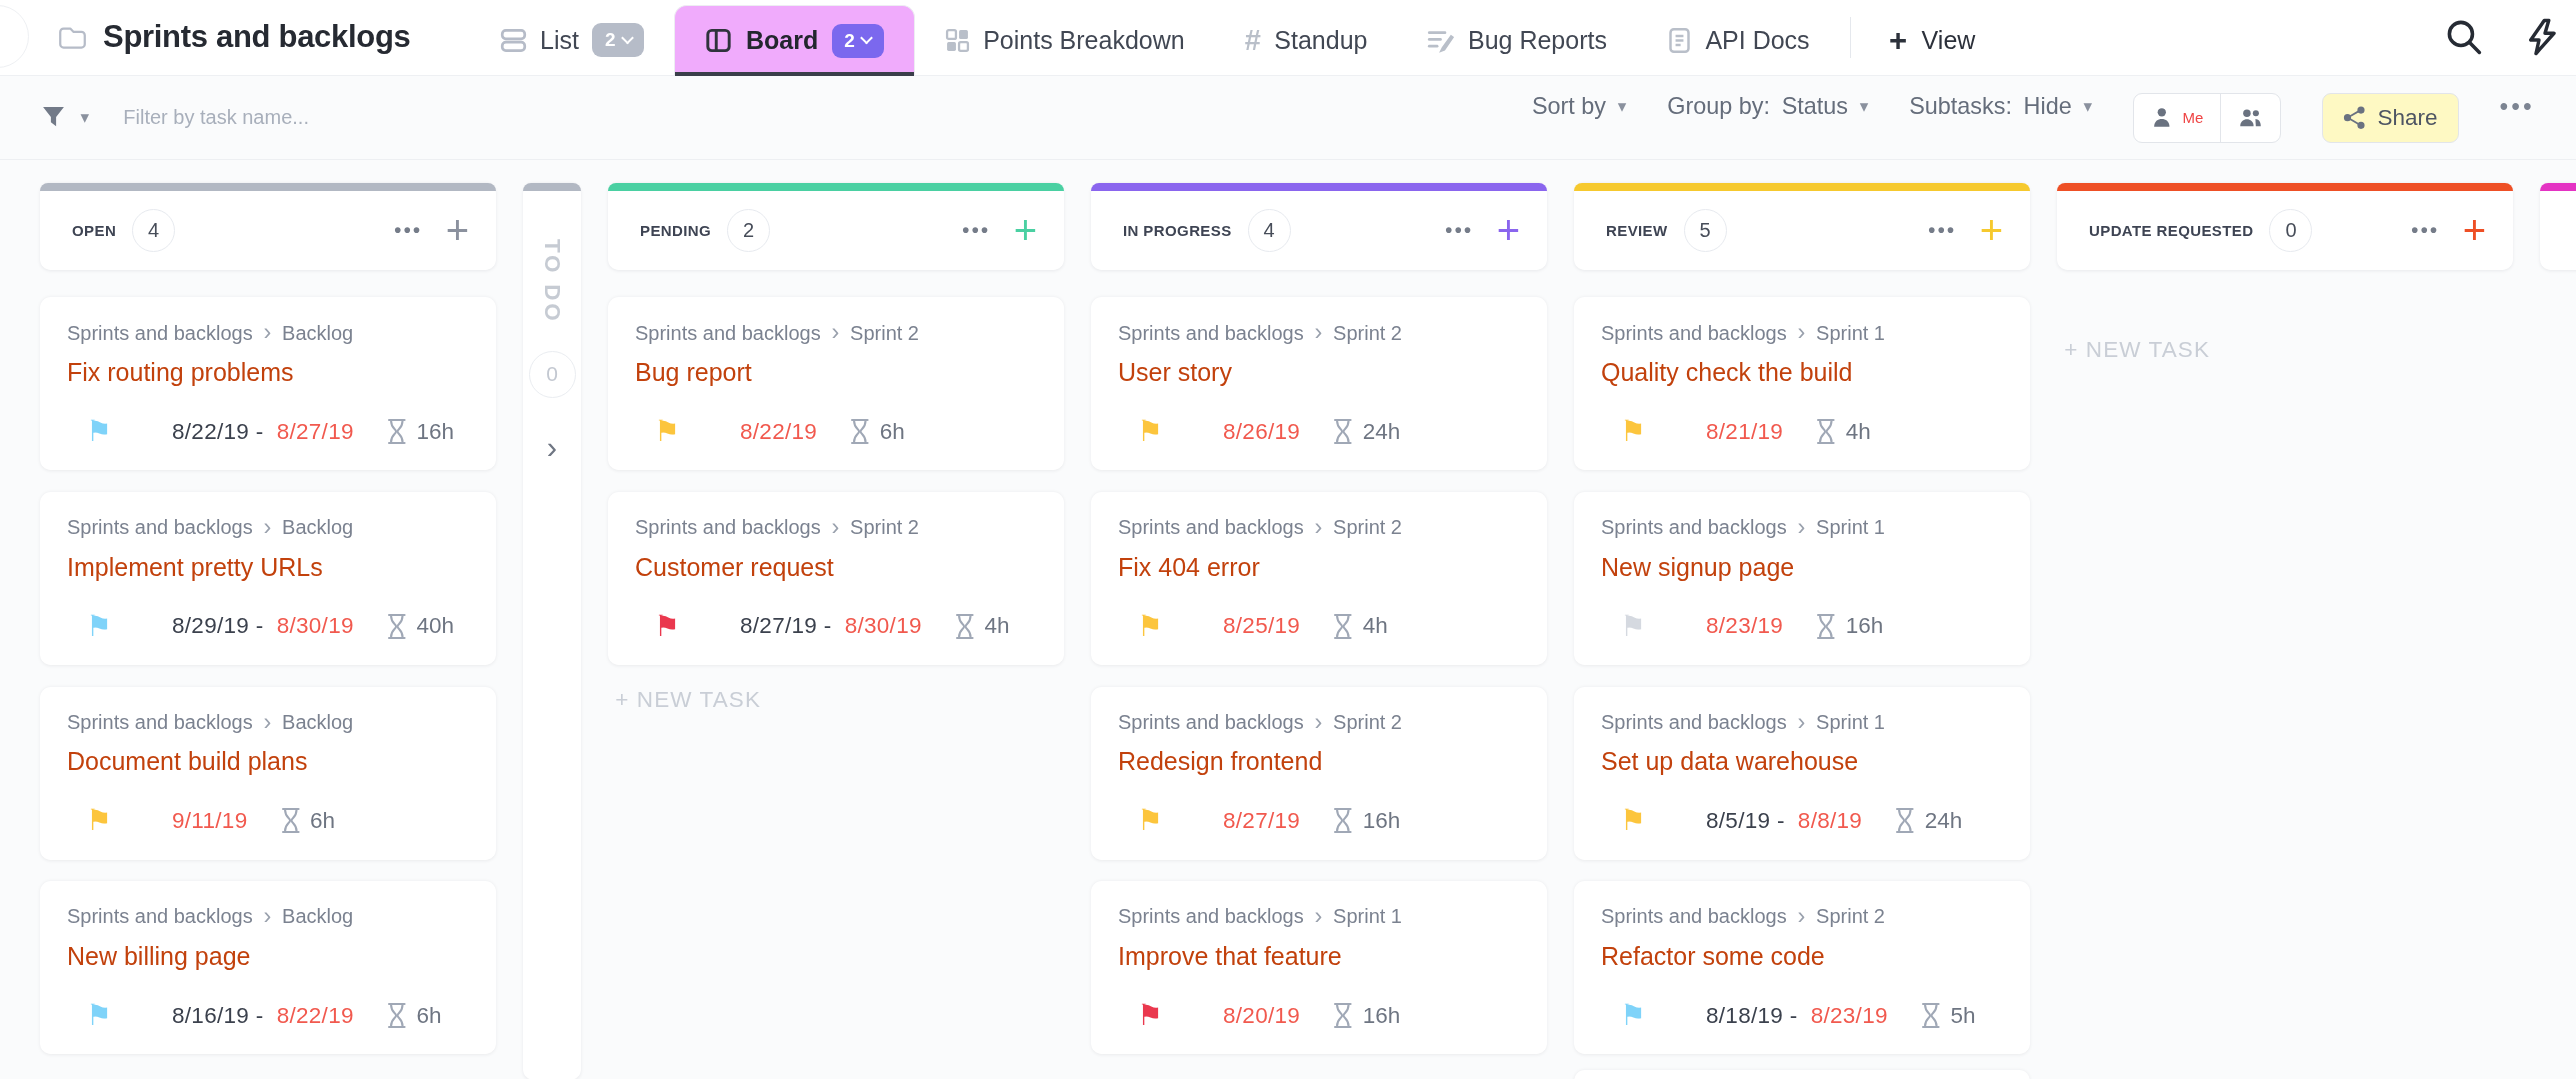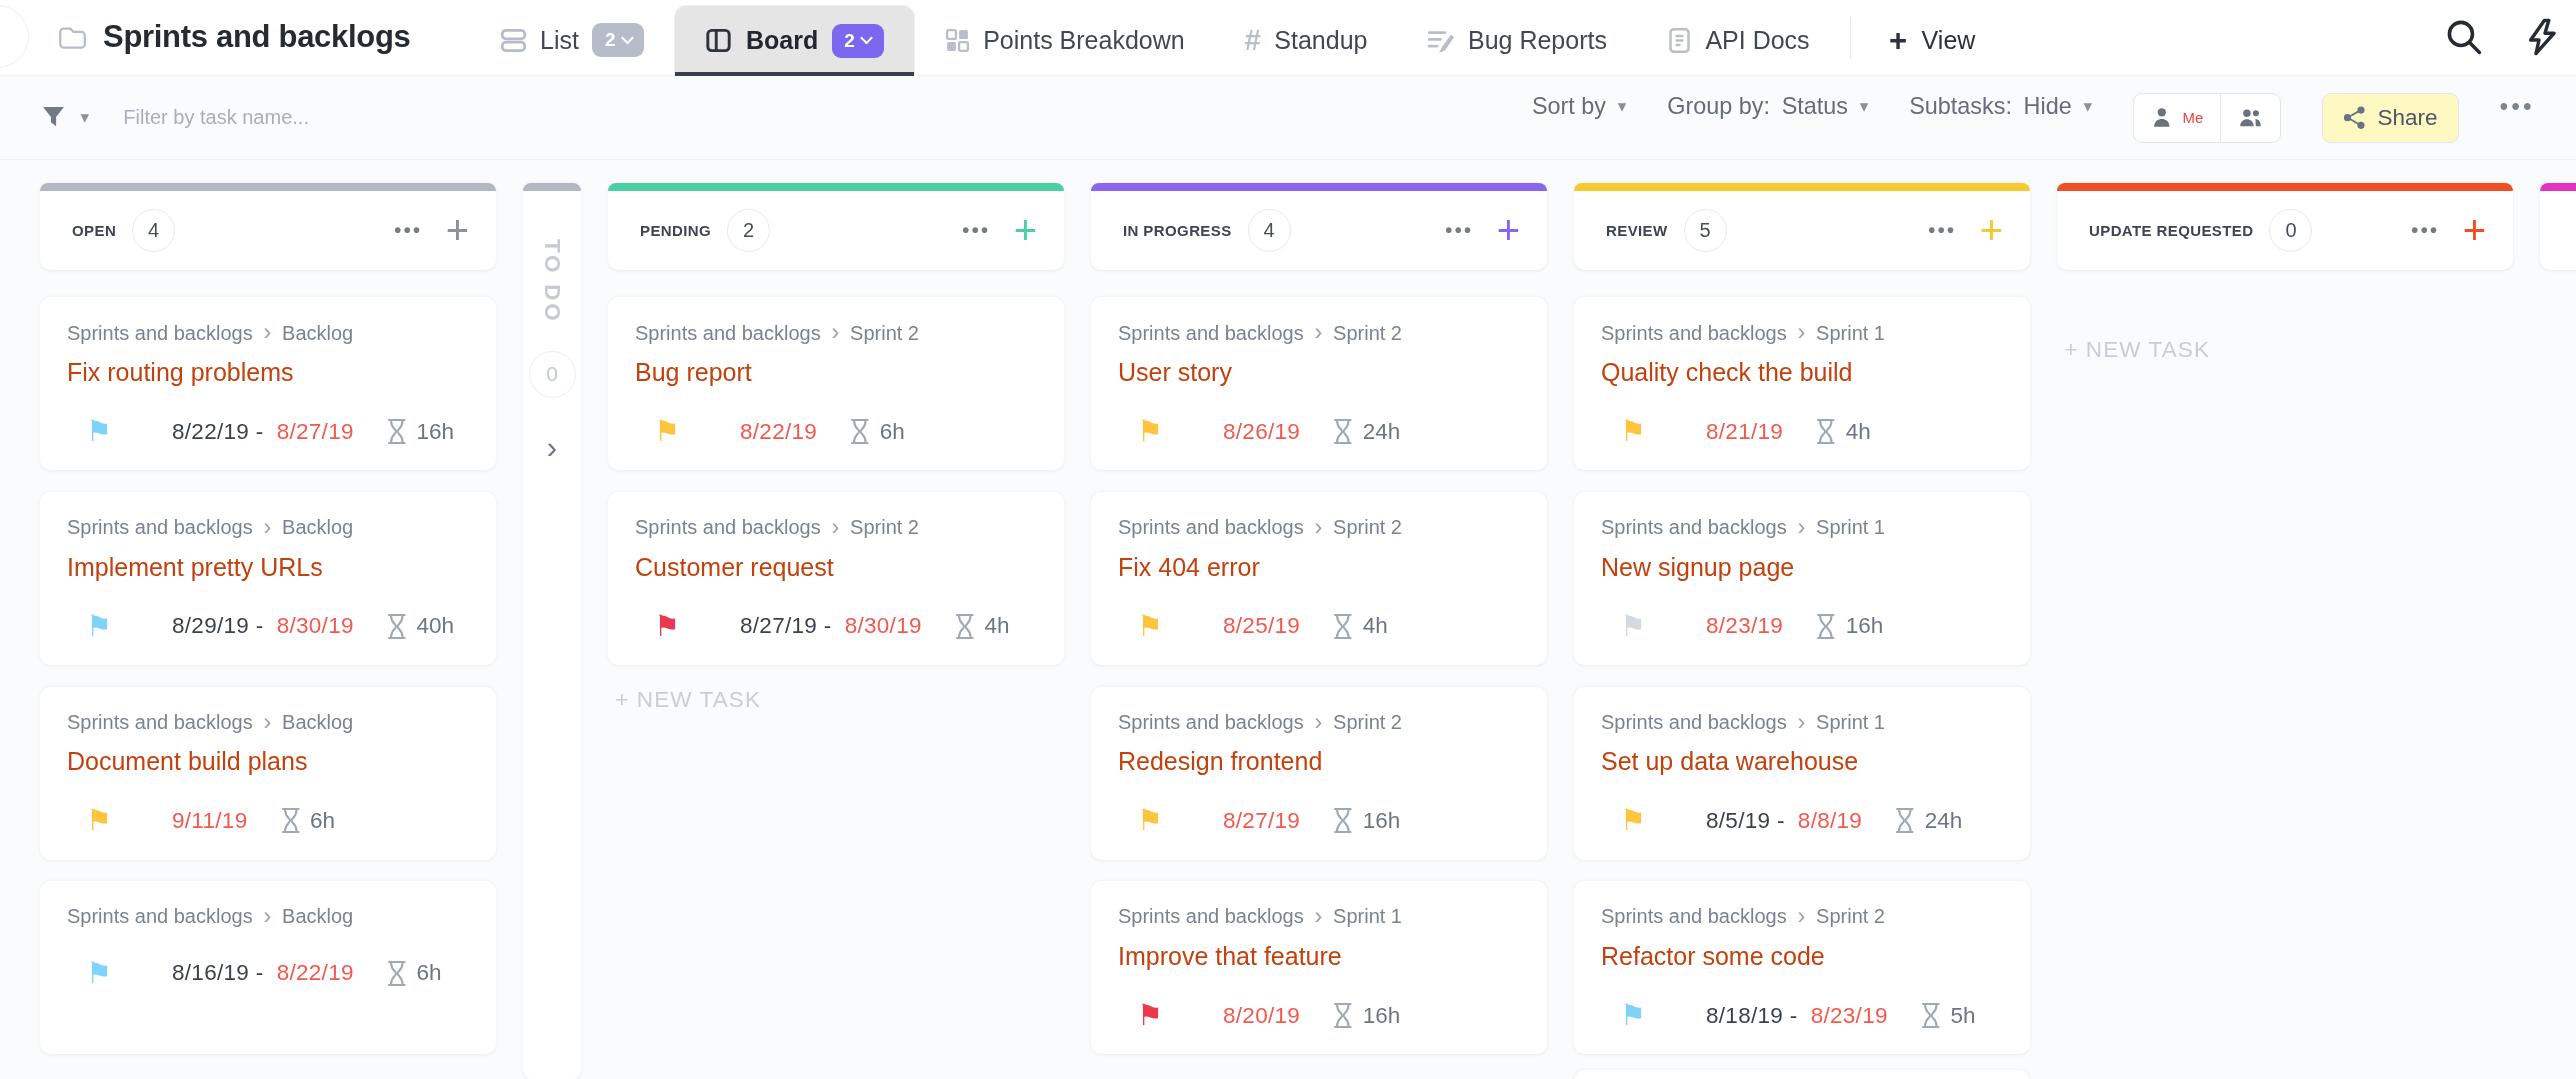--- a/index.html
+++ b/index.html
@@ -9,21 +9,21 @@
   
   .topbar { position:relative; height:76px; background:#fff;
     border-bottom:0.9px solid #eef0f3; display:flex; align-items:flex-end; }
   .corner-circle { position:absolute; left:-34px; top:5.4px; width:63px; height:63px;
     border-radius:50%; border:1.8px solid #eef0f3; background:#fff; }
   .title-wrap { display:flex; align-items:center; gap:16px; margin:0 0 20px 58px; }
   .page-title { font-size:31px; font-weight:700; color:#262a32; letter-spacing:-0.3px; white-space:nowrap; }
   .tabs { display:flex; align-items:flex-end; margin-left:59px; height:76px; }
   .tab { position:relative; height:70px; display:flex; align-items:center; gap:13.5px;
     padding:0 30px; font-size:25px; color:#41475 3; color:#414753; white-space:nowrap; cursor:pointer; }
-  .tab.active { background:#e5e5e5; border:0.9px solid #ededf2; border-bottom:none;
+  .tab.active { background:#f0abfc; border:0.9px solid #ededf2; border-bottom:none;
     border-radius:12.6px 12.6px 0 0; font-weight:700; color:#23262e; }
   .tab.active::after { content:""; position:absolute; left:0; right:0; bottom:-0.9px; height:3.6px; background:#3a3f4a; }
   .badge { height:34px; min-width:52px; padding:0 10.8px; border-radius:9px; background:#b6bcc8;
     color:#fff; font-size:19px; font-weight:700; display:flex; align-items:center; justify-content:center; gap:7.2px; }
   .badge.purple { background:#7b68ee; }
   .bchev { width:9px; height:9px; border-right:2.3px solid #fff; border-bottom:2.3px solid #fff;
     transform:rotate(45deg) translate(-1.8px,-1.8px); }
   .tab-divider { width:0.9px; height:41px; background:#e5e8ed; align-self:center; margin:0 10.8px; }
   .add-view { display:flex; align-items:center; gap:14.4px; height:70px; padding:0 27px;
     font-size:25px; font-weight:500; color:#2c313b; cursor:pointer; }
@@ -350,20 +350,21 @@
         <span class="est-val">6h</span>
       </span>
     </div>
   </div>
         <div class="card">
     <div class="card-crumb">
       <span class="crumb-root">Sprints and backlogs</span>
       <span class="crumb-sep">›</span>
       <span class="crumb-loc">Backlog</span>
     </div>
+    <div class="card-title">New billing page</div>
     <div class="card-meta">
       <span class="flag" style="color: rgb(127, 211, 249);">⚑</span>
       <span class="dates">
         <span class="d-start">8/16/19</span><span class="d-dash">&nbsp;-&nbsp;&nbsp;</span><span class="d-end">8/22/19</span>
       </span>
       <span class="est">
         <span class="icon-btn">
           <svg width="21.6" height="27" viewBox="0 0 20 26" fill="none" stroke="#a0a8b6" stroke-width="2" stroke-linecap="round">
             <line x1="2.5" y1="2" x2="17.5" y2="2"></line>
             <line x1="2.5" y1="24" x2="17.5" y2="24"></line>

